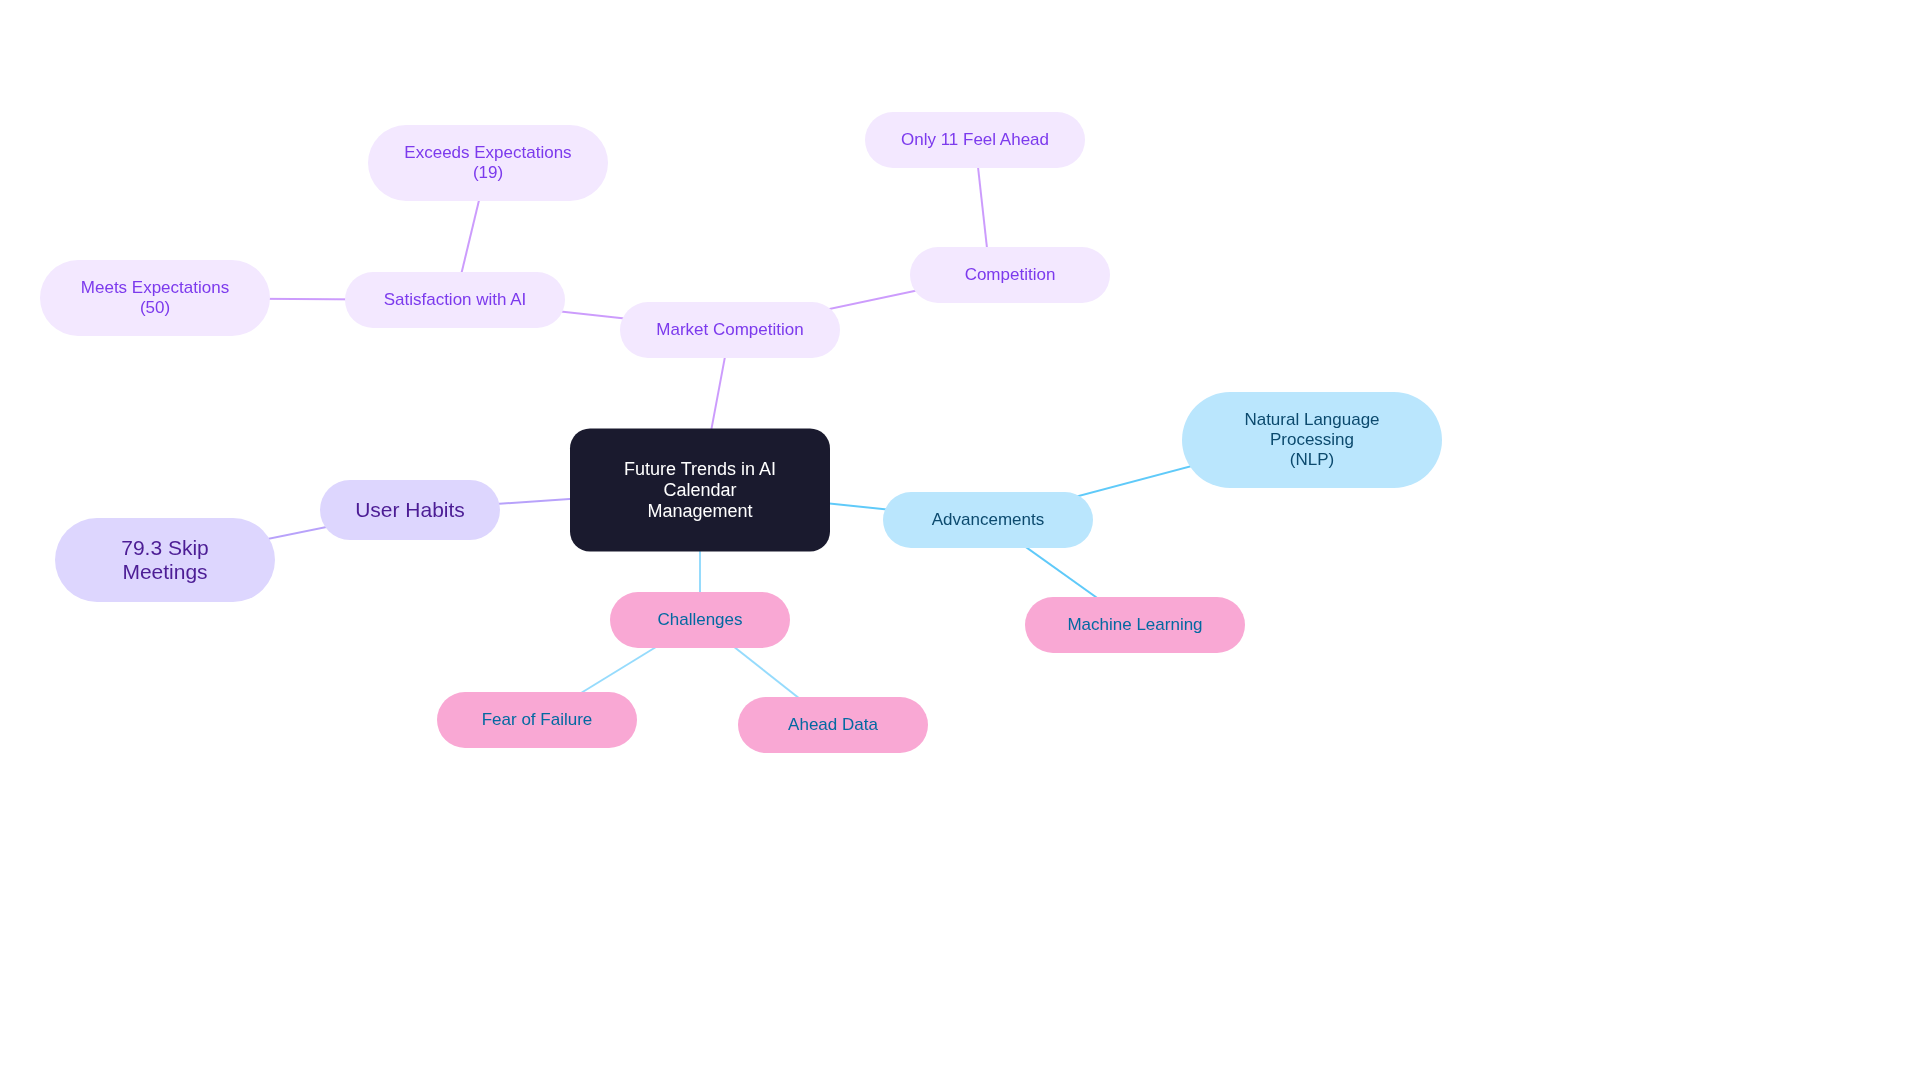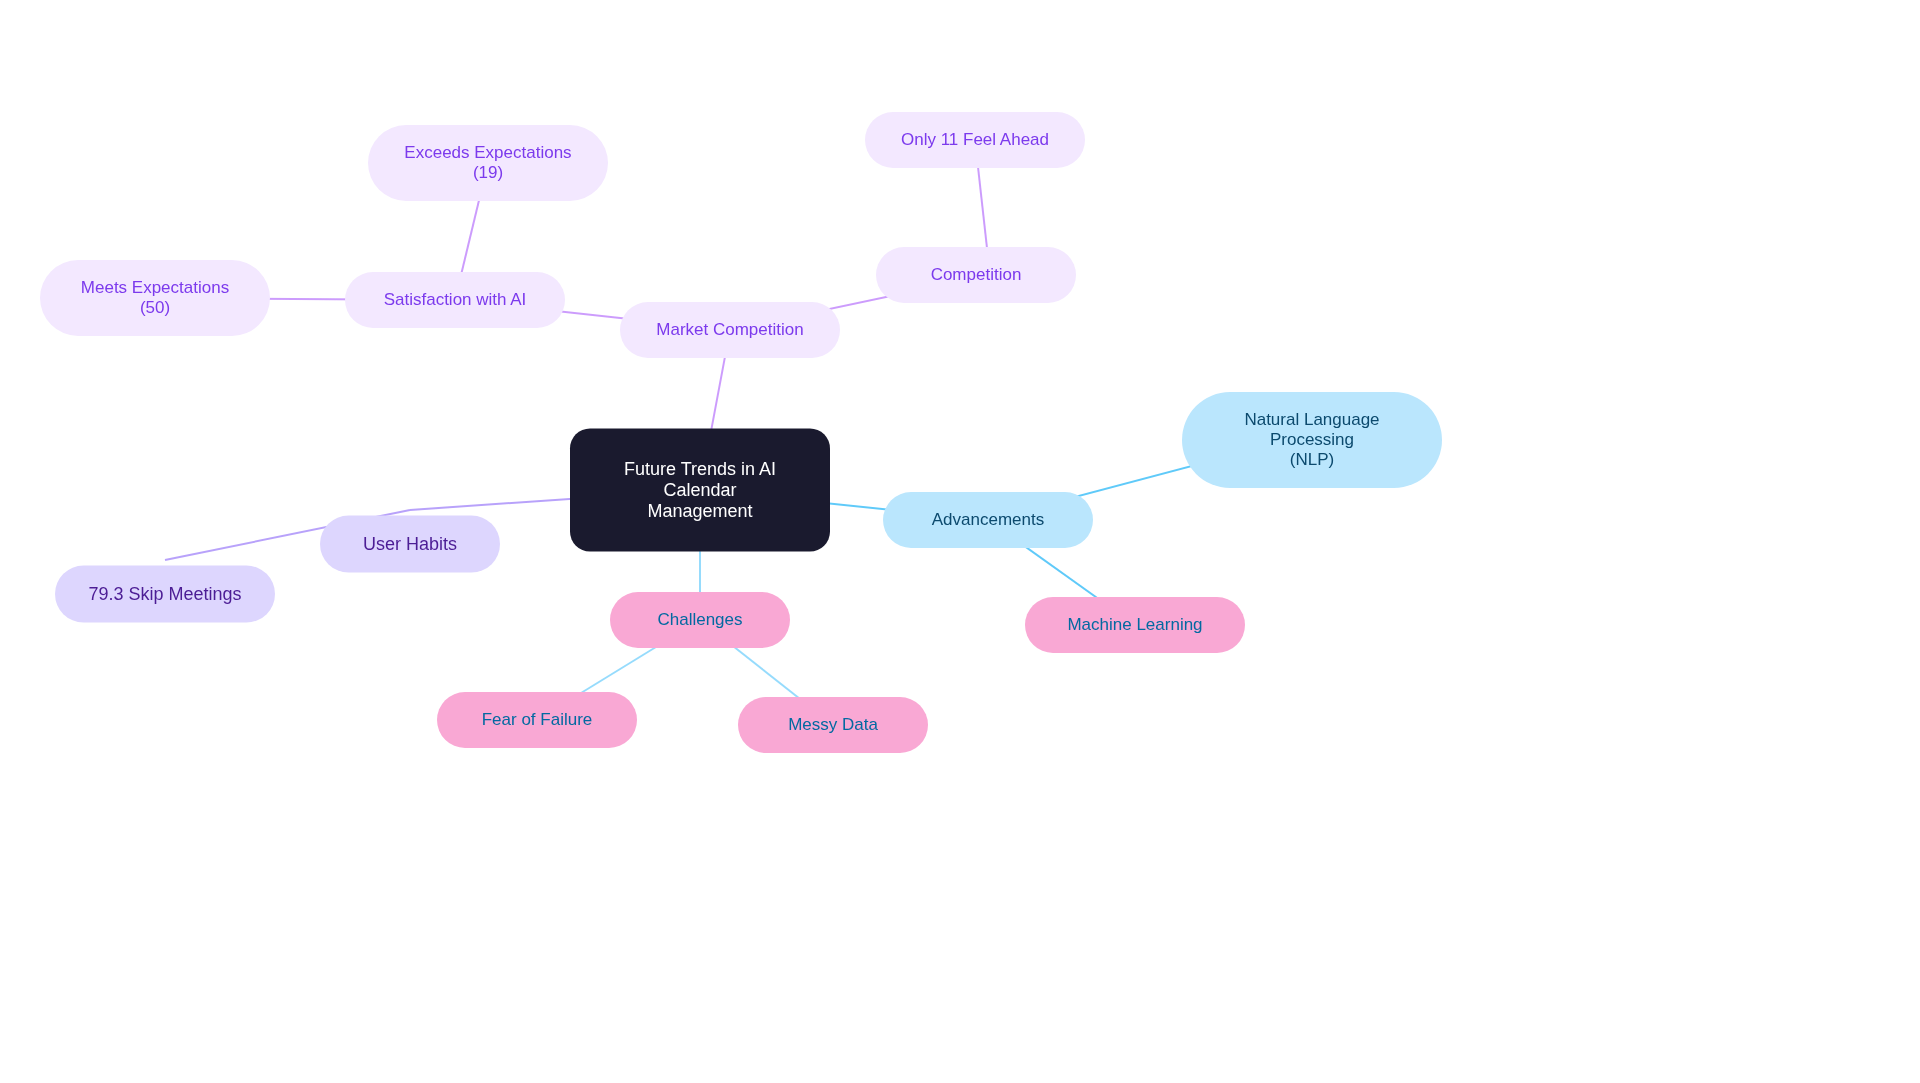--- a/index.html
+++ b/index.html
@@ -41,24 +41,23 @@
       background: #f3e8ff;
       color: #7c3aed;
       font-size: 17px;
       font-weight: 400;
       padding: 18px 30px;
       border: none;
     }
     .node-lavender {
       background: #ddd6fe;
       color: #4c1d95;
-      font-size: 18px;
+      font-size: 21px;
       font-weight: 400;
       padding: 18px 30px;
-      margin-top: 34px;
     }
     .node-blue {
       background: #f9a8d4;
       color: #0369a1;
       font-size: 17px;
       font-weight: 400;
       padding: 18px 30px;
     }
     .node-blue-dark {
       background: #bae6fd;
@@ -102,21 +101,21 @@
 </div>
 
 <div class="node node-purple" style="left: 488px; top: 163px; width: 240px;">
   <span>Exceeds Expectations (19)</span>
 </div>
 
 <div class="node node-purple" style="left: 155px; top: 298px; width: 230px;">
   <span>Meets Expectations (50)</span>
 </div>
 
-<div class="node node-purple" style="left: 976px; top: 275px; width: 200px; text-align: right;">
+<div class="node node-purple" style="left: 1010px; top: 275px; width: 200px; text-align: right;">
   <span>Competition</span>
 </div>
 
 <div class="node node-purple" style="left: 975px; top: 140px; width: 220px;">
   <span>Only 11 Feel Ahead</span>
 </div>
 
 <div class="node node-lavender" style="left: 410px; top: 510px; width: 180px;">
   <span>User Habits</span>
 </div>
@@ -127,21 +126,21 @@
 
 <div class="node node-blue" style="left: 700px; top: 620px; width: 180px;">
   <span>Challenges</span>
 </div>
 
 <div class="node node-blue" style="left: 537px; top: 720px; width: 200px;">
   <span>Fear of Failure</span>
 </div>
 
 <div class="node node-blue" style="left: 833px; top: 725px; width: 190px;">
-  <span>Messy Data</span>
+  <span>Ahead Data</span>
 </div>
 
 <div class="node node-blue-dark" style="left: 988px; top: 520px; width: 210px;">
   <span>Advancements</span>
 </div>
 
 <div class="node node-blue-dark" style="left: 1312px; top: 440px; width: 260px;">
   <span style="white-space: pre-line;">Natural Language Processing
 (NLP)</span>
 </div>

